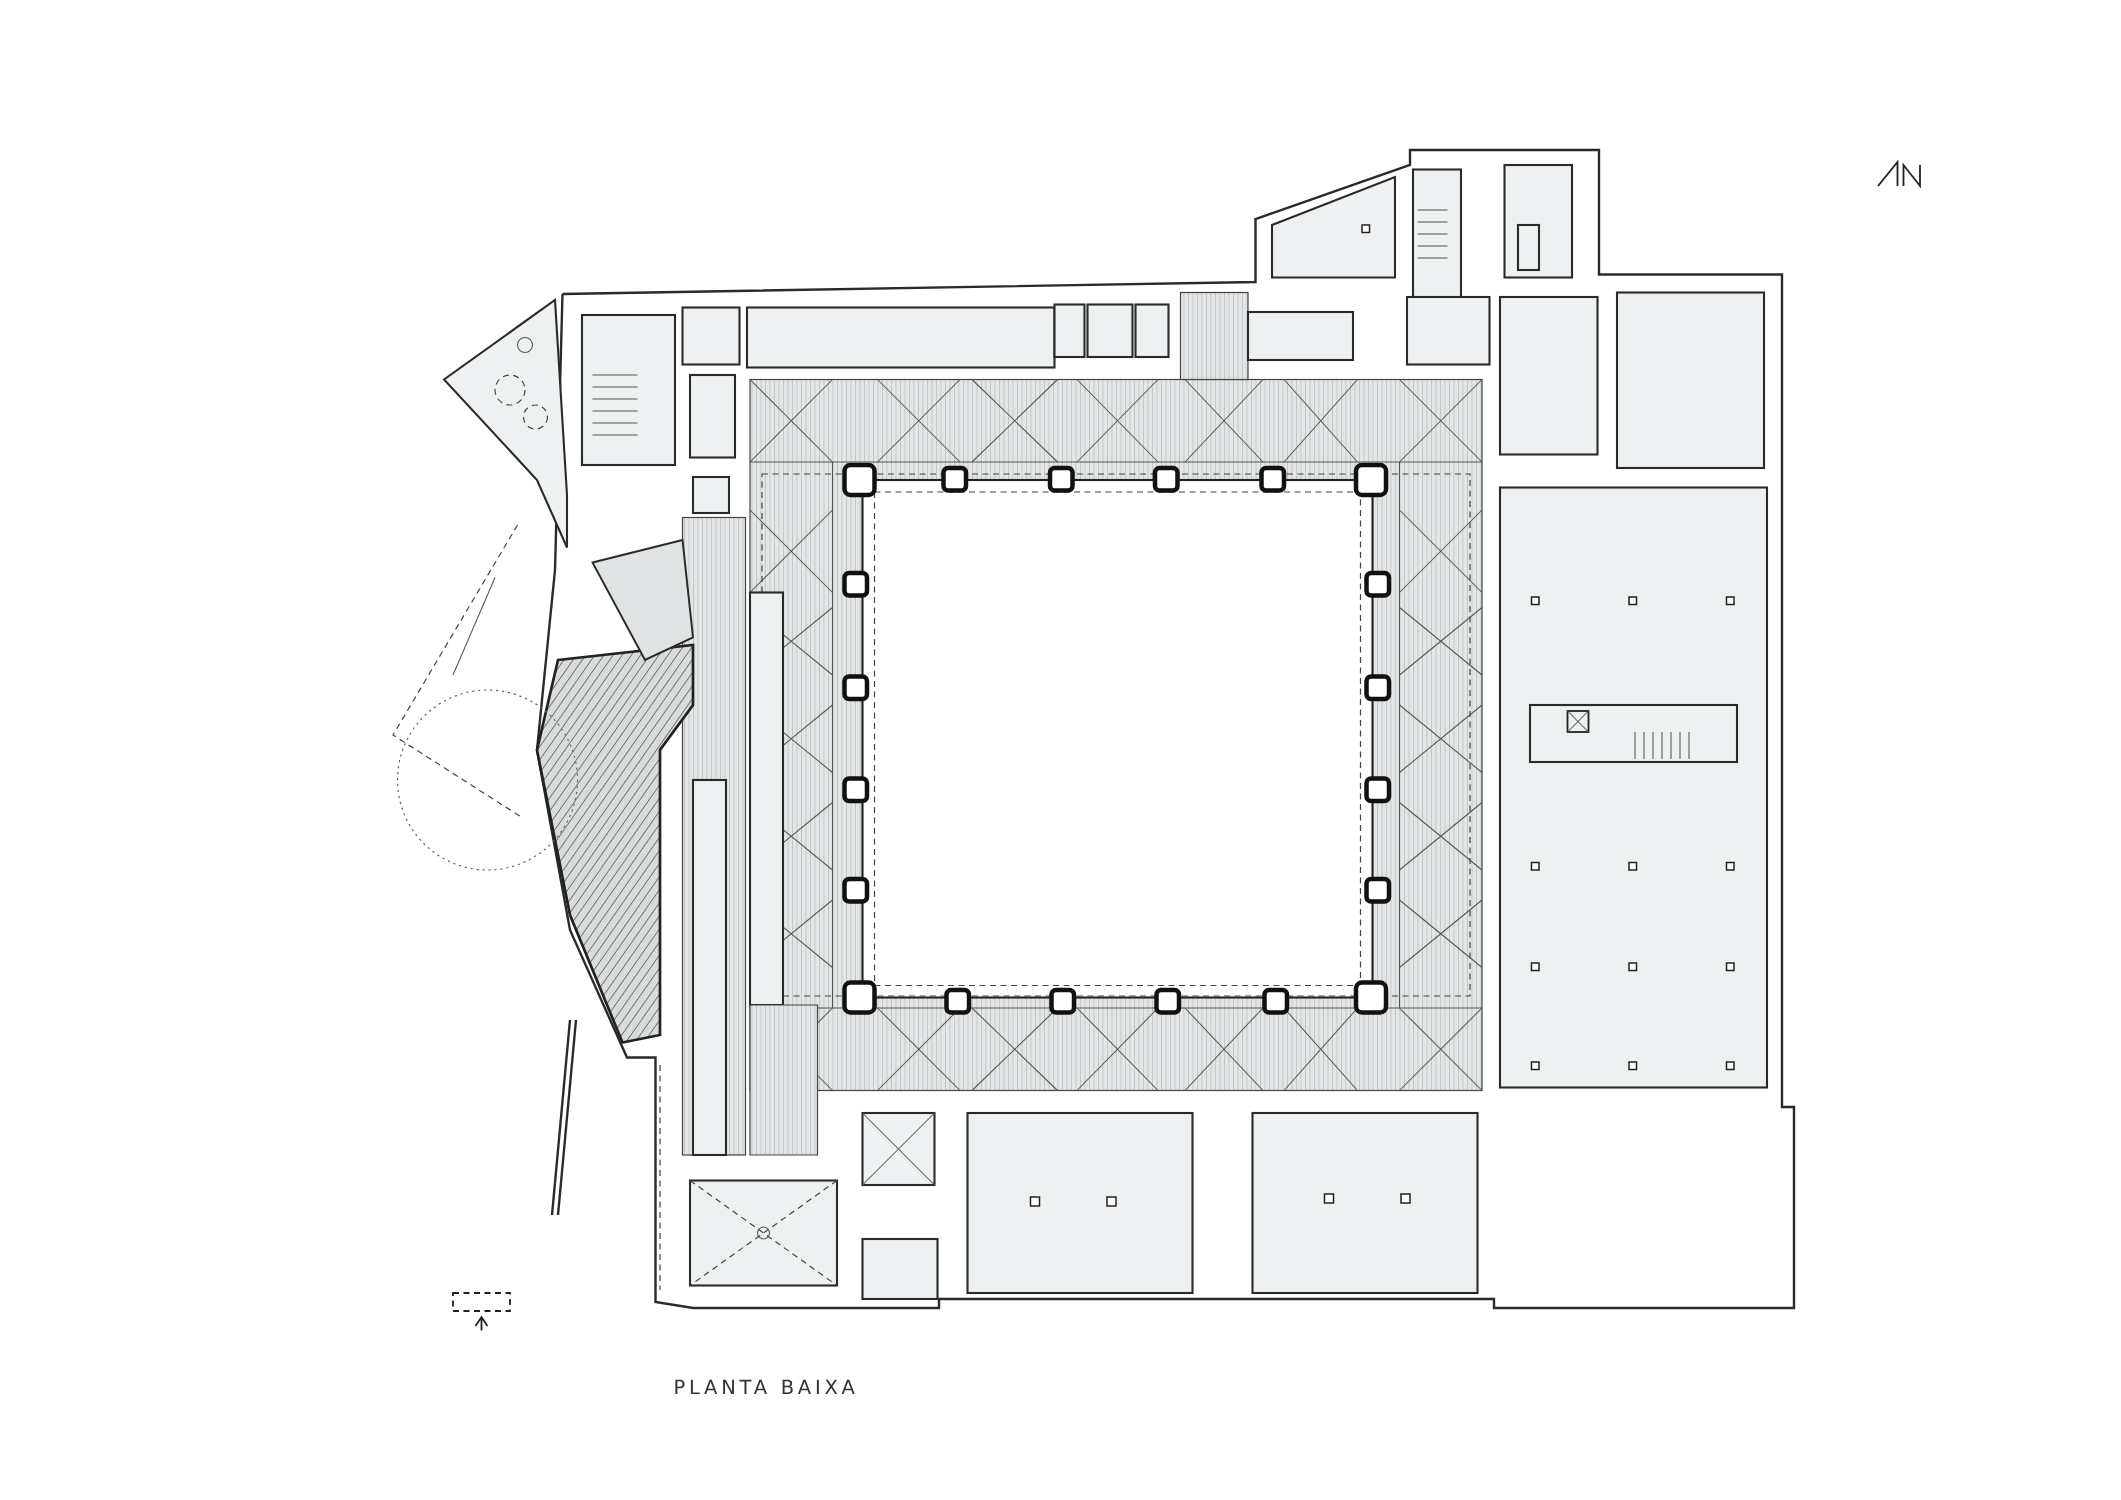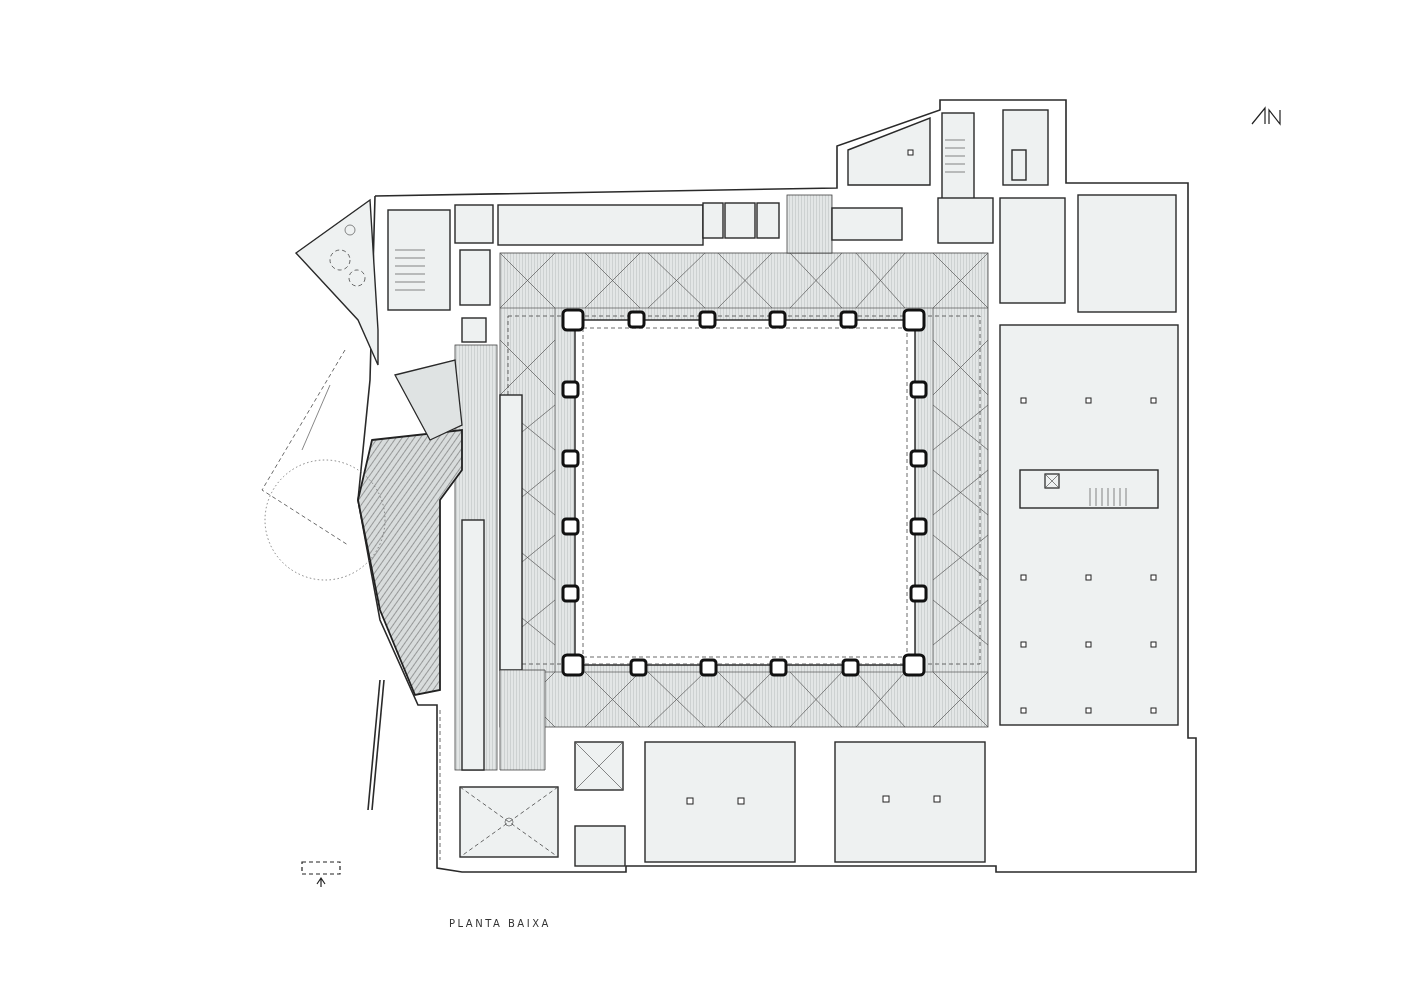--- a/index.html
+++ b/index.html
@@ -1,18 +1,18 @@
 <!DOCTYPE html>
 <html><head>
 <meta charset="utf-8">
 <style>
   html, body { margin:0; padding:0; background:#ffffff; }
   body { width:1414px; height:1000px; position:relative; overflow:hidden; font-family:"Liberation Sans", sans-serif; }
   #plan { position:absolute; left:0; top:0; width:1414px; height:1000px; }
-  .title-label { position:absolute; left:449px; top:918px; font-size:10px; letter-spacing:2.5px; color:#333; font-family:"DejaVu Sans", sans-serif; }
+  .title-label { position:absolute; left:449px; top:918px; font-size:13px; letter-spacing:2.5px; color:#333; font-family:"DejaVu Sans", sans-serif; }
   .wall { fill:none; stroke:#2a2a2a; stroke-width:1.6; }
   .room { fill:#eef1f1; stroke:#2a2a2a; stroke-width:1.4; }
   .gallery { fill:#dfe3e3; stroke:#2a2a2a; stroke-width:1.3; }
   .dash { fill:none; stroke:#444; stroke-width:0.8; stroke-dasharray:4 3; }
   .dot { fill:none; stroke:#666; stroke-width:0.8; stroke-dasharray:1.5 2.5; }
   .thin { fill:none; stroke:#555; stroke-width:0.7; }
   .pillar { fill:#fff; stroke:#111; stroke-width:3; }
   .col { fill:#fff; stroke:#222; stroke-width:1; }
   .hatch { fill:url(#hatch); stroke:#222; stroke-width:1.8; }
   .stripes { fill:url(#vstripe); stroke:#444; stroke-width:0.8; }

